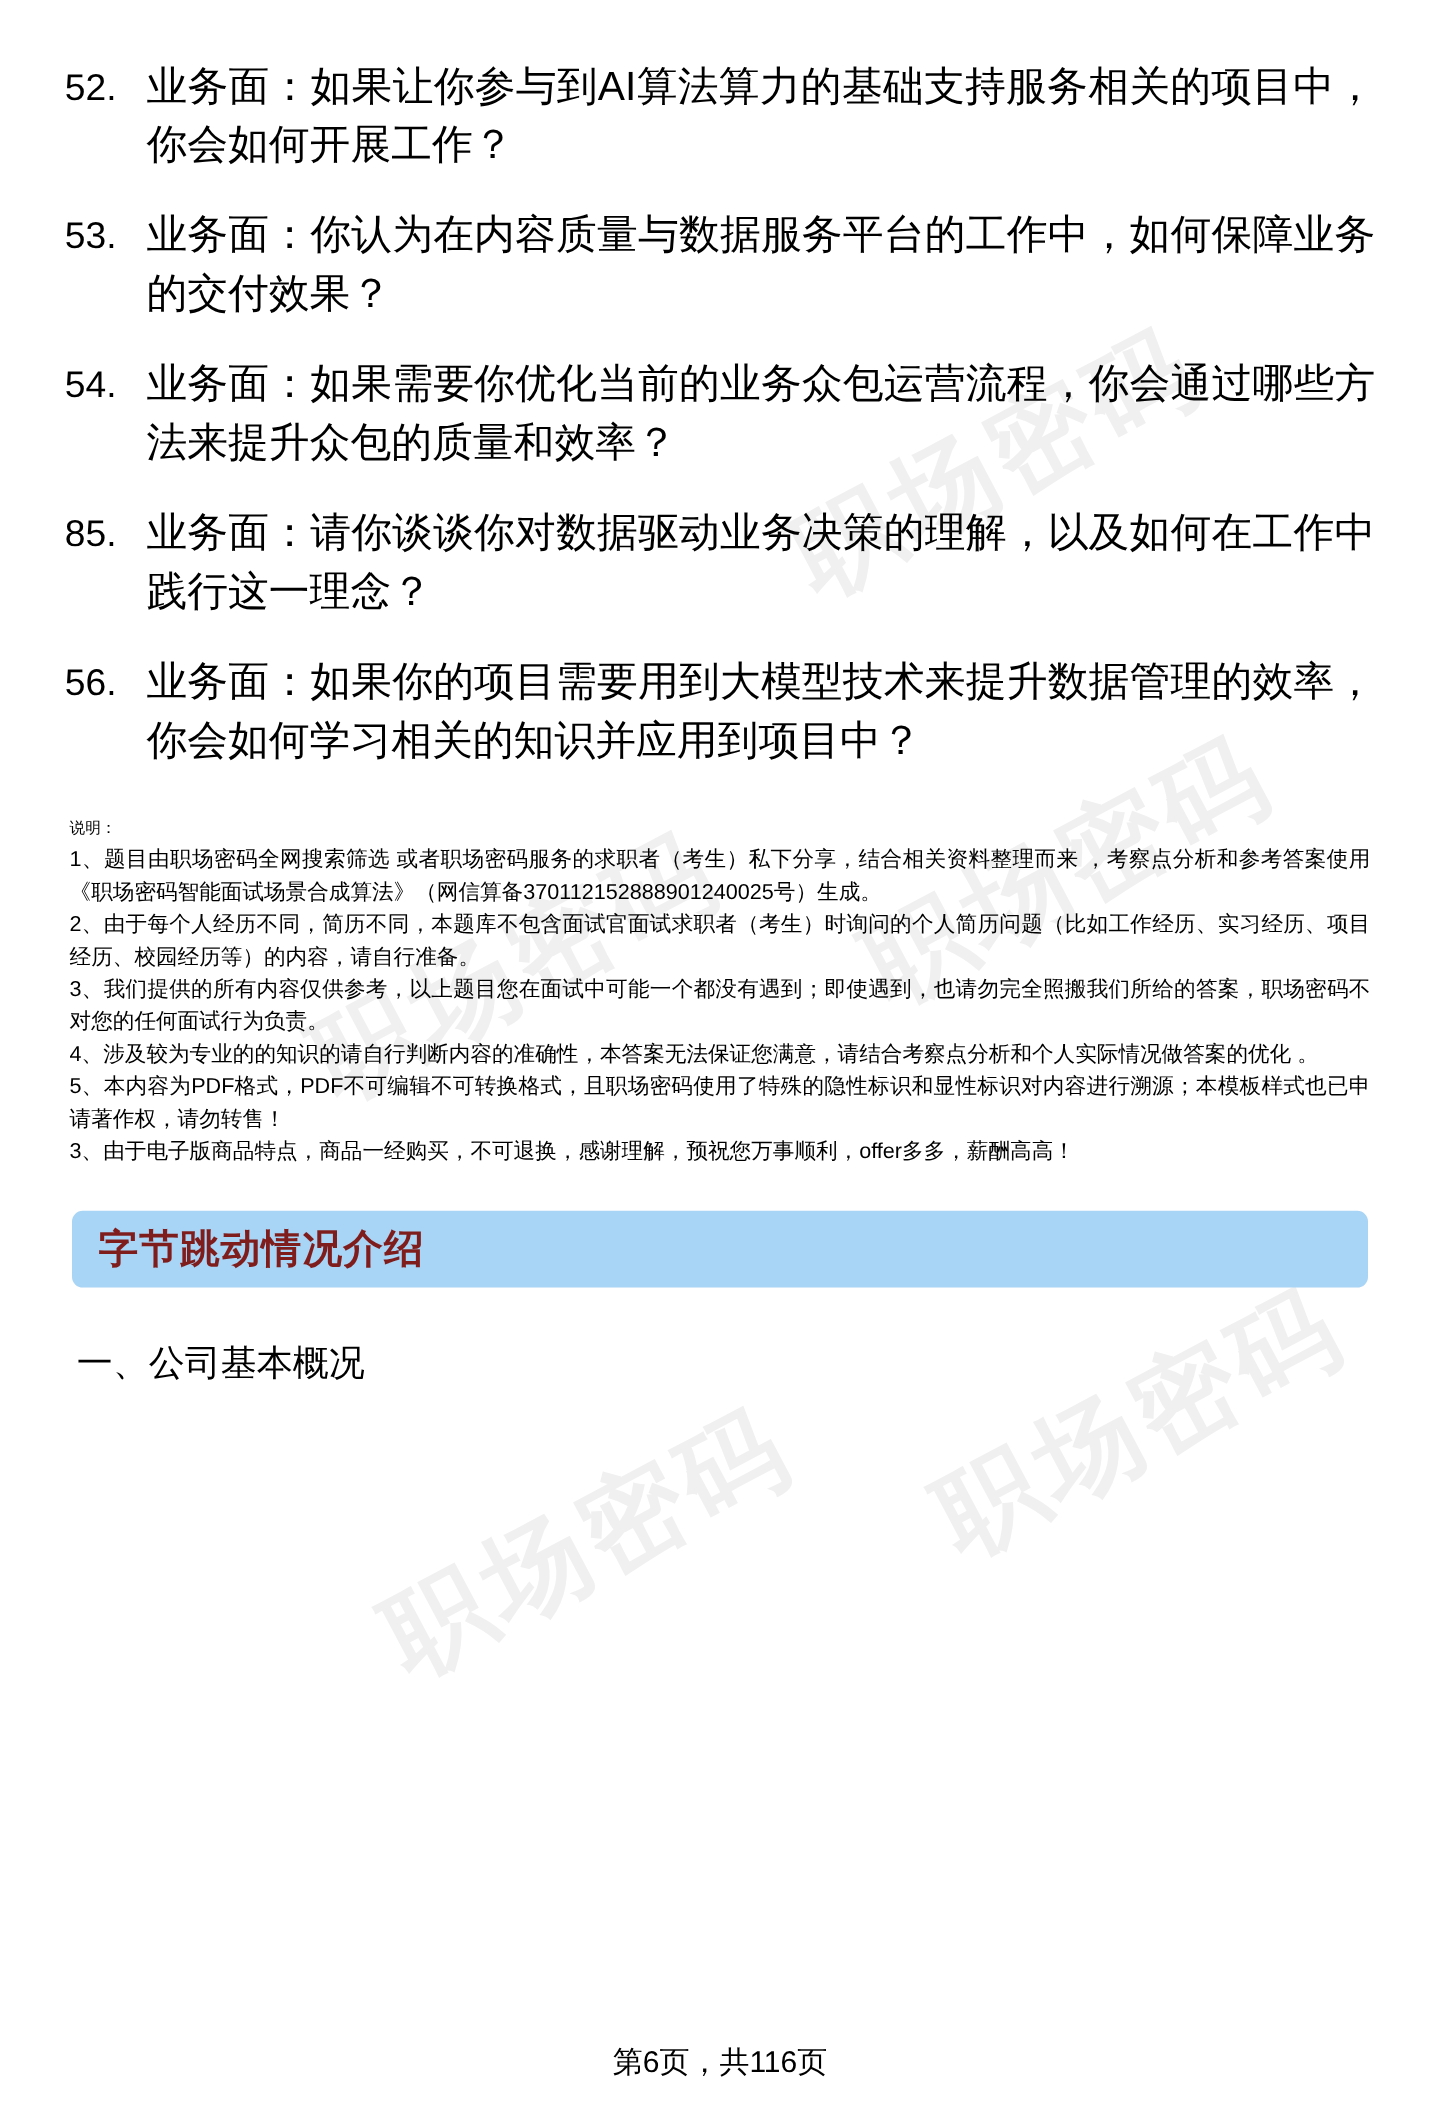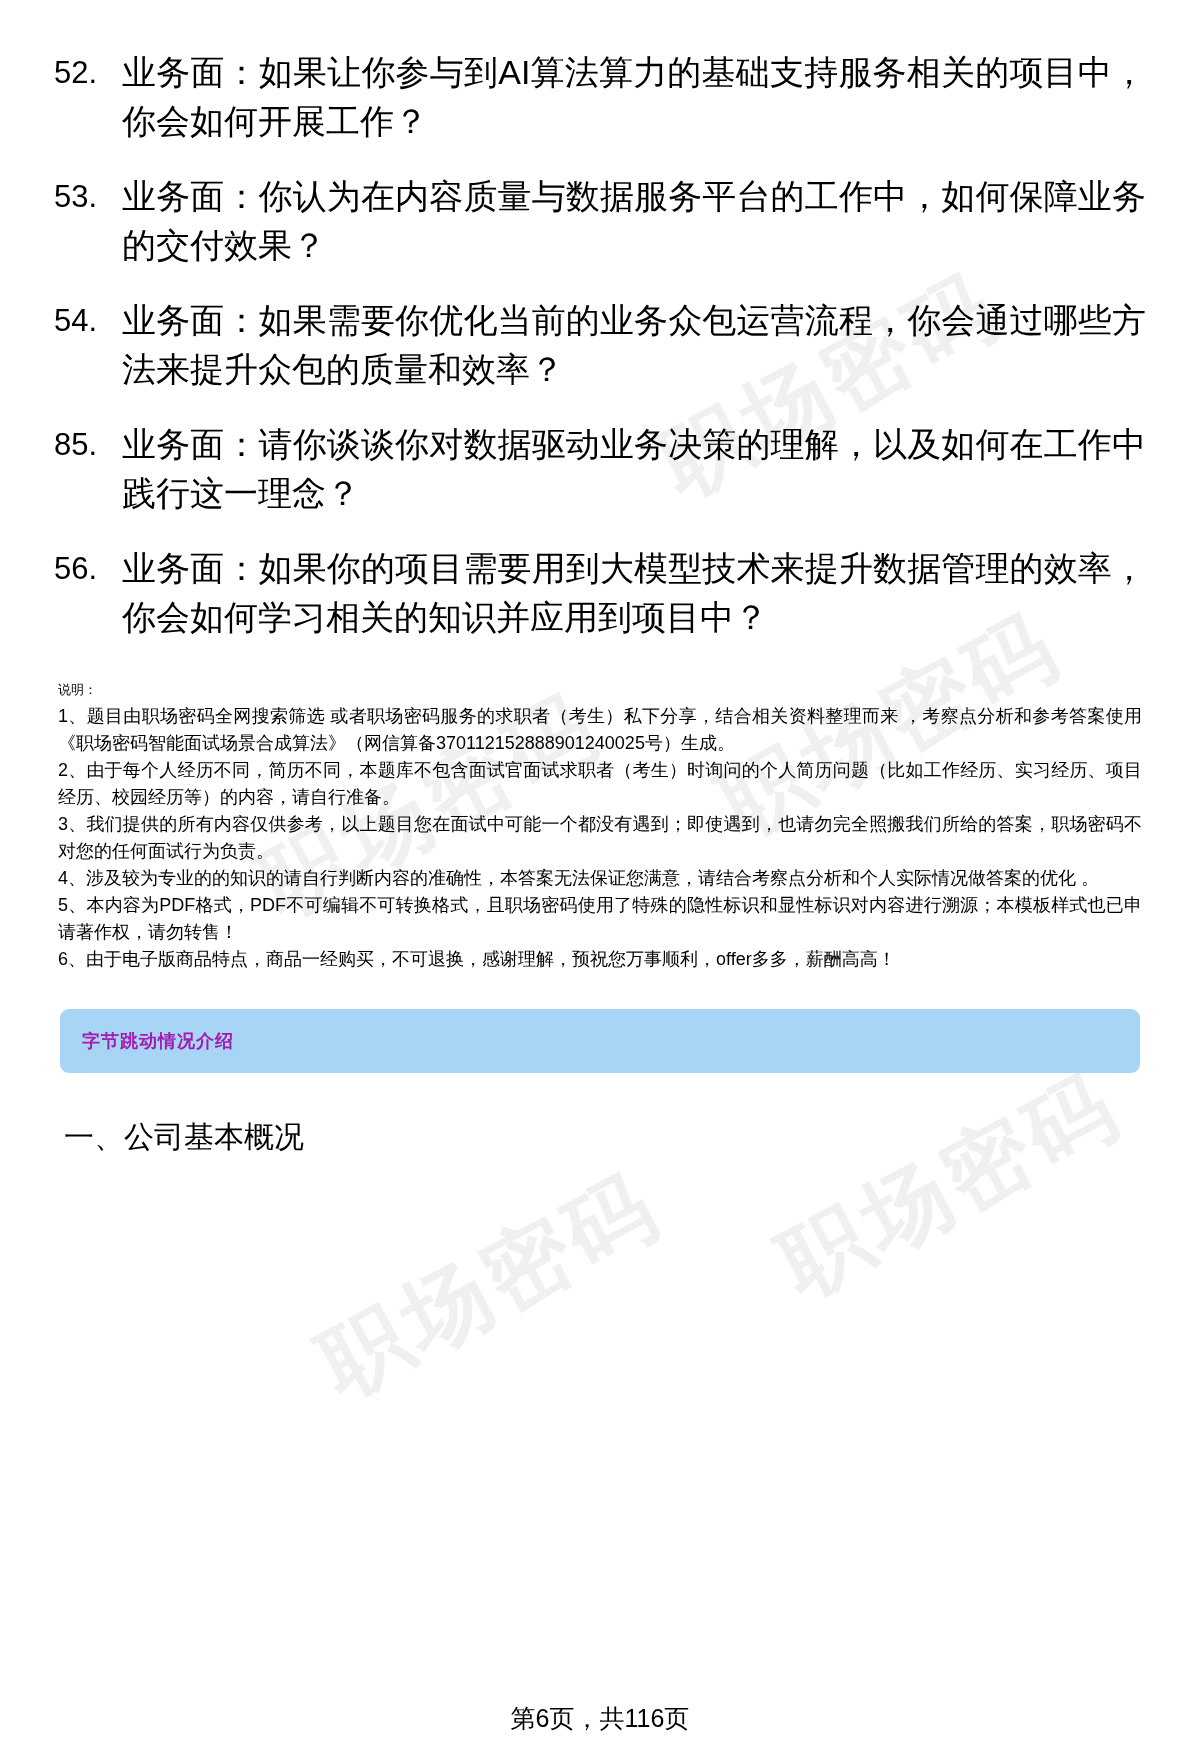--- a/index.html
+++ b/index.html
@@ -96,23 +96,23 @@
     margin: 36px 12px 0 12px;
     background: #a8d4f5;
     border-radius: 9px;
     height: 64px;
     display: flex;
     align-items: center;
     padding-left: 22px;
     box-sizing: border-box;
   }
   .banner-title {
-    font-size: 18px;
+    font-size: 33px;
     font-weight: 700;
-    color: #a21caf;
+    color: #7f1d1d;
     letter-spacing: 1px;
   }
 
   
   .section-heading {
     margin: 44px 0 0 16px;
     font-size: 30px;
     line-height: 40px;
   }
   .body-para {
@@ -173,21 +173,21 @@
       </li>
     </ol>
 
     <div class="notes">
       <div class="notes-title">说明：</div>
       <div class="note-line">1、题目由职场密码全网搜索筛选 或者职场密码服务的求职者（考生）私下分享，结合相关资料整理而来 ，考察点分析和参考答案使用《职场密码智能面试场景合成算法》（网信算备370112152888901240025号）生成。</div>
       <div class="note-line">2、由于每个人经历不同，简历不同，本题库不包含面试官面试求职者（考生）时询问的个人简历问题（比如工作经历、实习经历、项目经历、校园经历等）的内容，请自行准备。</div>
       <div class="note-line">3、我们提供的所有内容仅供参考，以上题目您在面试中可能一个都没有遇到；即使遇到，也请勿完全照搬我们所给的答案，职场密码不对您的任何面试行为负责。</div>
       <div class="note-line">4、涉及较为专业的的知识的请自行判断内容的准确性，本答案无法保证您满意，请结合考察点分析和个人实际情况做答案的优化 。</div>
       <div class="note-line">5、本内容为PDF格式，PDF不可编辑不可转换格式，且职场密码使用了特殊的隐性标识和显性标识对内容进行溯源；本模板样式也已申请著作权，请勿转售！</div>
-      <div class="note-line">6、由于电子版商品特点，商品一经购买，不可退换，感谢理解，预祝您万事顺利，offer多多，薪酬高高！</div>
+      <div class="note-line">3、由于电子版商品特点，商品一经购买，不可退换，感谢理解，预祝您万事顺利，offer多多，薪酬高高！</div>
     </div>
 
     <div class="banner">
       <span class="banner-title">字节跳动情况介绍</span>
     </div>
 
     <div class="section-heading">一、公司基本概况</div>
 
   </div>
 

